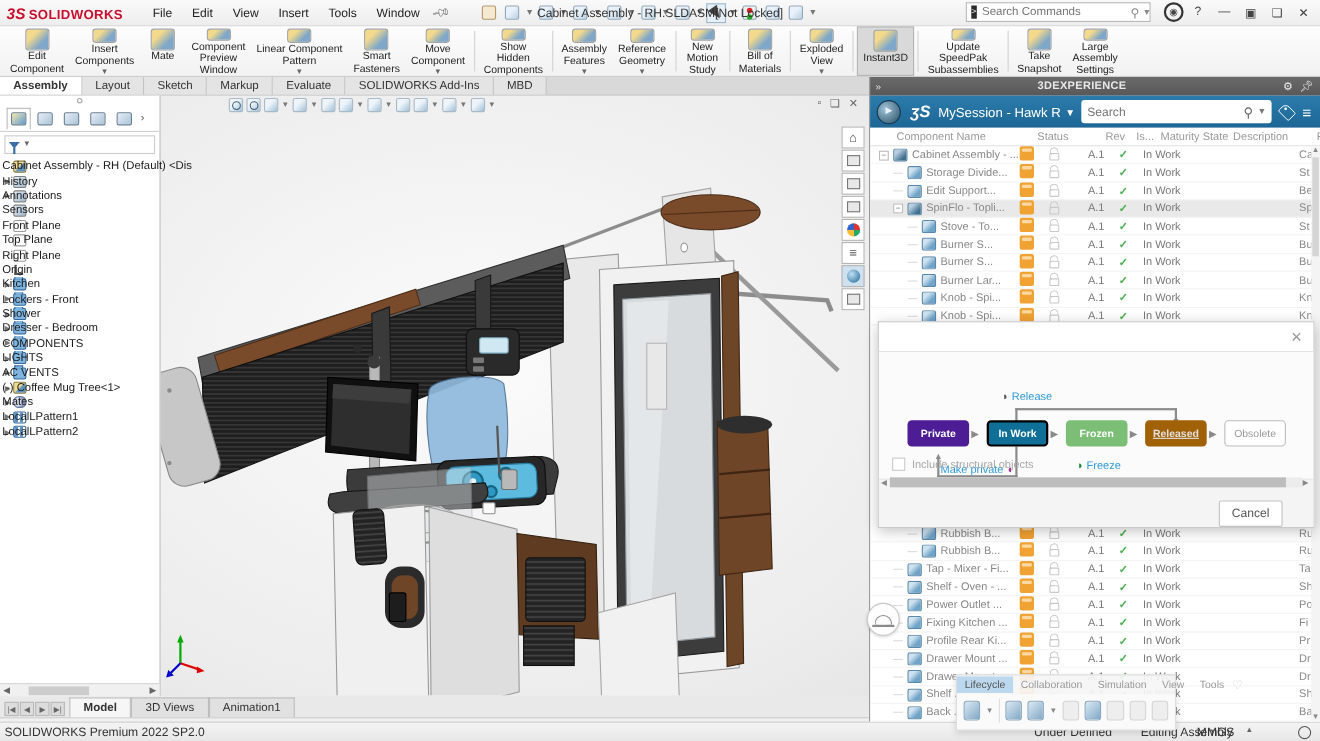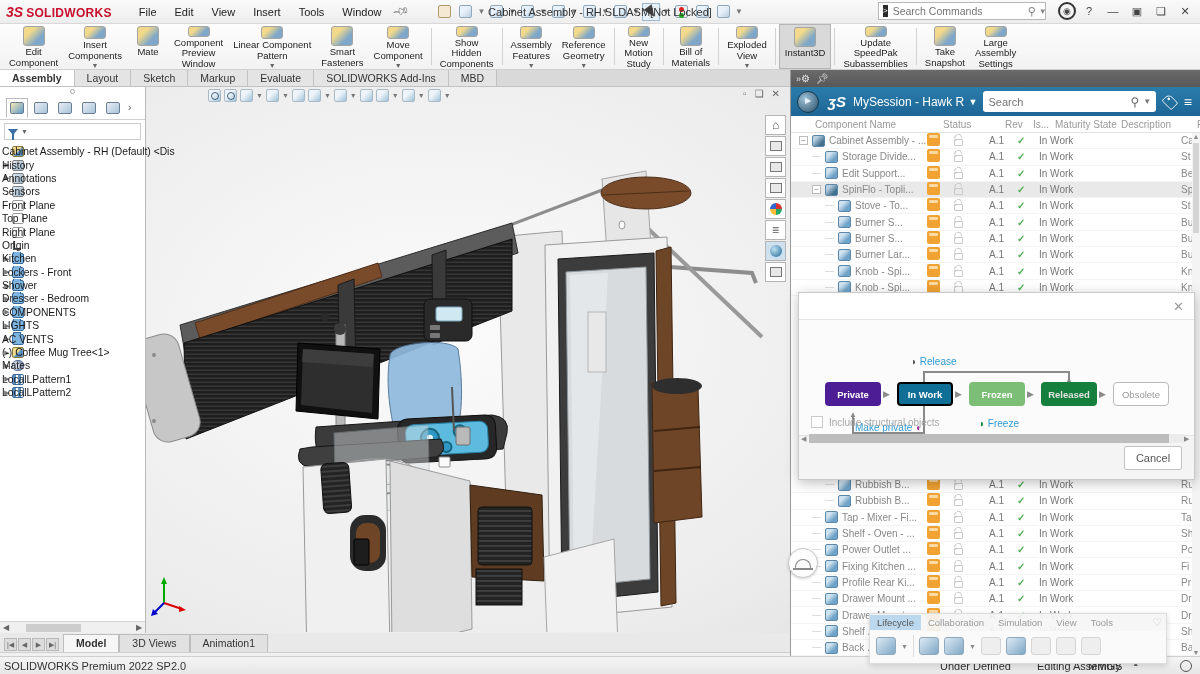--- a/index.html
+++ b/index.html
@@ -191,21 +191,21 @@
   #rp-vscroll { position:absolute; right:0; top:63px; bottom:0; width:8px; background:#f4f4f4; }
   #rp-vscroll .va { position:absolute; left:0; width:8px; font-size:7px; color:#888; text-align:center; }
   #rp-vscroll .vthumb { position:absolute; left:1px; top:10px; width:6px; height:90px; background:#d4d4d4; }
   #assistant { position:absolute; left:-3px; top:478px; width:30px; height:30px; border-radius:50%;
     background:#fdfdfd; border:1px solid #c9c9c9; box-shadow:0 1px 3px rgba(0,0,0,.18);
     display:flex; align-items:center; justify-content:center; }
   .helmet { width:16px; height:9px; border:1.5px solid #8a8a8a; border-bottom:none; border-radius:8px 8px 0 0; position:relative; }
   .helmet::after { content:""; position:absolute; left:-3px; bottom:-2px; width:20px; height:2px; background:#8a8a8a; }
 
   
-  #ovtoolbar { position:absolute; left:78px; top:543px; width:298px; background:rgba(245,245,245,.92);
+  #ovtoolbar { position:absolute; left:78px; top:543px; width:200px; background:rgba(245,245,245,.92);
     border:1px solid #ddd; box-shadow:0 2px 6px rgba(0,0,0,.15); }
   #ov-tabs { display:flex; align-items:center; height:17px; font-size:9.5px; color:#999; }
   #ov-tabs .otab { padding:2px 7px; }
   #ov-tabs .otab.active { background:#bcd8ee; color:#555; }
   #ov-tabs .heart { margin-left:auto; margin-right:4px; color:#ccc; font-size:11px; }
   #ov-icons { display:flex; align-items:center; gap:5px; padding:4px 6px 6px; background:rgba(250,250,250,.95); }
   #ov-icons .oic { width:20px; height:18px; border-radius:3px;
     background:linear-gradient(135deg,#dce9f3,#7fa8c7); border:1px solid #8fa8bc; }
   #ov-icons .oic.dis { background:#eee; border-color:#d5d5d5; }
   #ov-icons .osep { width:1px; height:22px; background:#ddd; }
@@ -229,21 +229,21 @@
   .tlabel { position:absolute; color:#2e9bd6; font-size:10px; }
   .badge { font-size:10px; }
   .badge.dark { color:#5a5a5a; } .badge.green { color:#1e8a3c; } .badge.magenta { color:#a12b92; }
   #dlg-check { position:absolute; left:12px; top:96px; display:flex; align-items:center; color:#a8a8a8; font-size:10px; }
   #dlg-check .box { width:12px; height:12px; border:1px solid #c9c9c9; background:#fff; margin-right:6px; }
   #dlg-hscroll { position:absolute; left:2px; right:2px; top:113px; height:11px; display:flex; align-items:center; }
   #dlg-hscroll .ha { font-size:7px; color:#888; width:8px; }
   #dlg-hscroll .htrack { flex:1; height:9px; background:#ececec; position:relative; }
   #dlg-hscroll .hthumb { position:absolute; left:0; top:0; height:9px; width:96%; background:#bdbdbd; }
   #dlg-footer { height:44px; background:#f4f4f4; border-top:1px solid #e2e2e2; display:flex;
-    align-items:center; justify-content:flex-end; padding-right:12px; }
+    align-items:flex-end; justify-content:flex-end; padding-right:28px; }
   #btn-cancel { width:58px; height:24px; background:#fff; border:1px solid #c2c2c2; border-radius:2px;
     font-size:11px; color:#555; text-align:center; line-height:22px; }
 </style>
 </head>
 <body>
 
 <div id="app">
 
   <div id="titlebar">
     <div class="sw-logo">
@@ -741,20 +741,21 @@
     <span class="sunits">
       <span>MMGS</span>
       <span class="up">▲</span>
     </span>
     <span class="sglobe"></span>
   </div>
 
   <div id="rpanel">
     <div id="rp-titlebar">
       <span class="chev">»</span>
+      <span class="rp-title">3DEXPERIENCE</span>
       <span class="gear">⚙</span>
       <span class="pin">📌︎</span>
     </div>
     <div id="rp-bluebar">
       <span class="compass"></span>
       <span class="dslogo">ʒS</span>
       <span class="session-label">MySession - Hawk Ridge Gr...</span>
       <span class="session-caret">▼</span>
       <span class="rp-search">
         <input placeholder="Search" style="">
@@ -1109,21 +1110,21 @@
           <span class="tlabel" style="left:180px;top:92px;">
             <span class="badge green">◗</span>
             <span>Freeze</span></span>
           <div id="statesrow">
               <div class="state" style="left: 26px; background: #4c1d95;">Private</div>
               <span class="sarrow" style="left: 84px;">▶</span>
               <div class="state current" style="left: 98px; background: rgb(15, 111, 150);">In Work</div>
               <span class="sarrow" style="left: 156px;">▶</span>
               <div class="state" style="left: 170px; background: rgb(124, 190, 118);">Frozen</div>
               <span class="sarrow" style="left: 228px;">▶</span>
-              <div class="state" style="left: 242px; background: #15803d; color: rgb(226, 226, 226);">Released</div>
+              <div class="state" style="left: 242px; background: #a16207; color: rgb(226, 226, 226); text-decoration: underline;">Released</div>
               <span class="sarrow" style="left: 300px;">▶</span>
               <div class="state outline" style="left: 314px; background: rgb(255, 255, 255);">Obsolete</div>
             </div>
         </div>
         <div id="dlg-check">
           <span class="box"></span>
           <span>Include structural objects</span>
         </div>
         <div id="dlg-hscroll">
           <span class="ha">◀</span>

